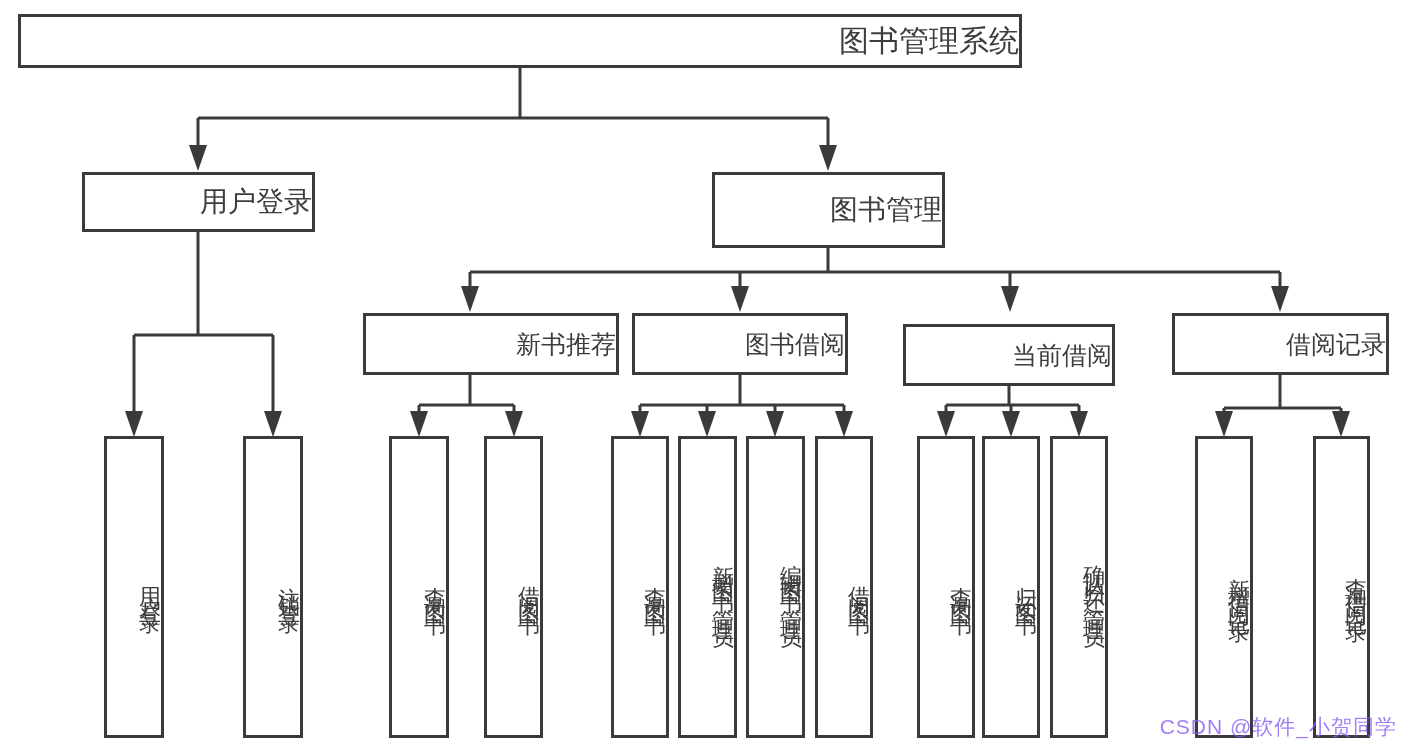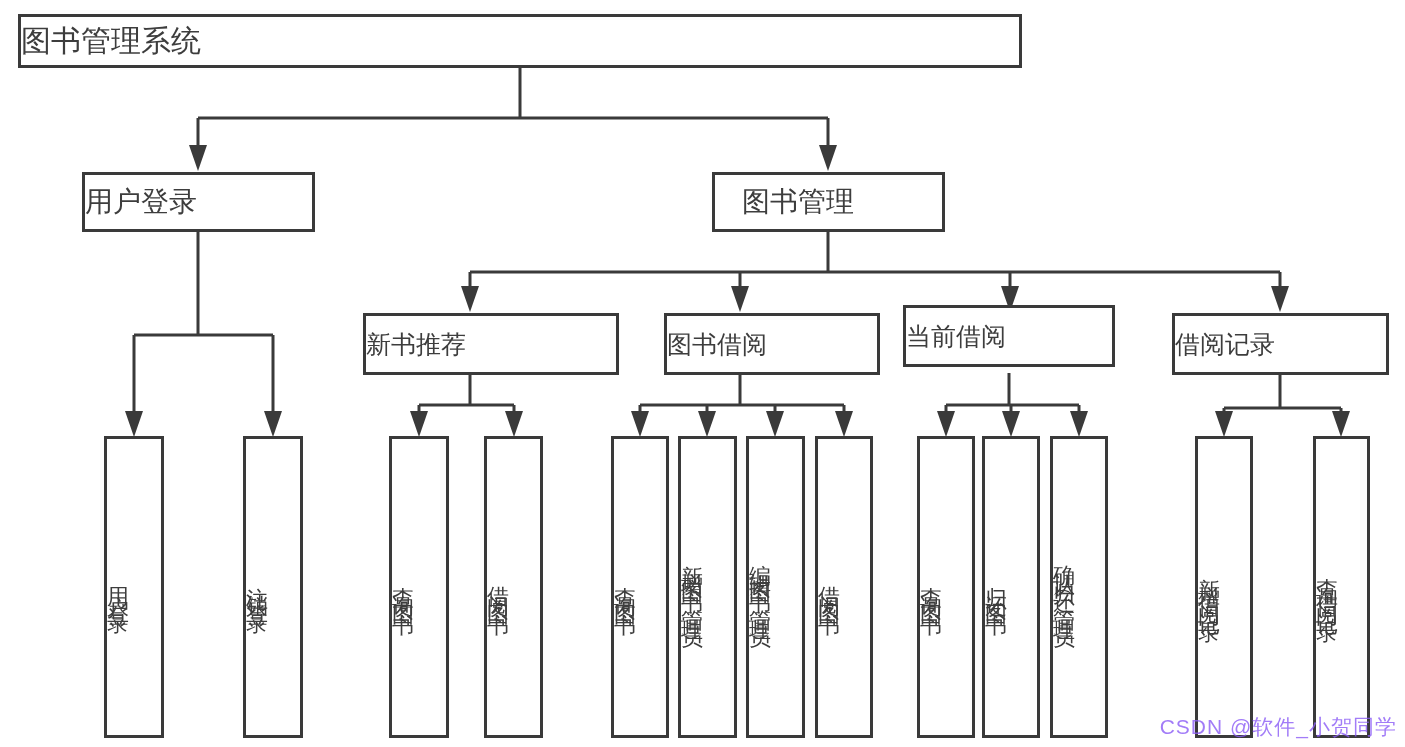--- a/index.html
+++ b/index.html
@@ -17,30 +17,30 @@
     width: 1405px; height: 747px;
     pointer-events: none;
   }
   .box {
     position: absolute;
     box-sizing: border-box;
     background: #ffffff;
     border: 3px solid #3a3a3a;
     display: flex;
     align-items: center;
-    justify-content: flex-start;
+    justify-content: flex-end;
     color: #3d3d3d;
     white-space: nowrap;
   }
   .root { left: 18px;  top: 14px;  width: 1004px; height: 54px; font-size: 30px; }
   .l2a  { left: 82px;  top: 172px; width: 233px;  height: 60px; font-size: 28px; }
-  .l2b  { left: 712px; top: 172px; width: 233px;  height: 60px; font-size: 28px; padding-left: 27px; }
+  .l2b  { left: 712px; top: 172px; width: 233px;  height: 76px; font-size: 28px; padding-left: 27px; }
   .l3a  { left: 363px;  top: 313px; width: 256px; height: 62px; font-size: 25px; }
-  .l3b  { left: 632px;  top: 313px; width: 216px; height: 62px; font-size: 25px; margin-left: 32px; }
-  .l3c  { left: 903px;  top: 305px; width: 212px; height: 62px; font-size: 25px; }
+  .l3b  { left: 632px;  top: 313px; width: 216px; height: 62px; font-size: 25px; }
+  .l3c  { left: 903px;  top: 324px; width: 212px; height: 62px; font-size: 25px; }
   .l3d  { left: 1172px; top: 313px; width: 217px; height: 62px; font-size: 25px; }
   .leaf {
     position: absolute;
     top: 436px;
     height: 302px;
     font-size: 22px;
   }
   .leaf span {
     writing-mode: vertical-rl;
     text-orientation: mixed;

